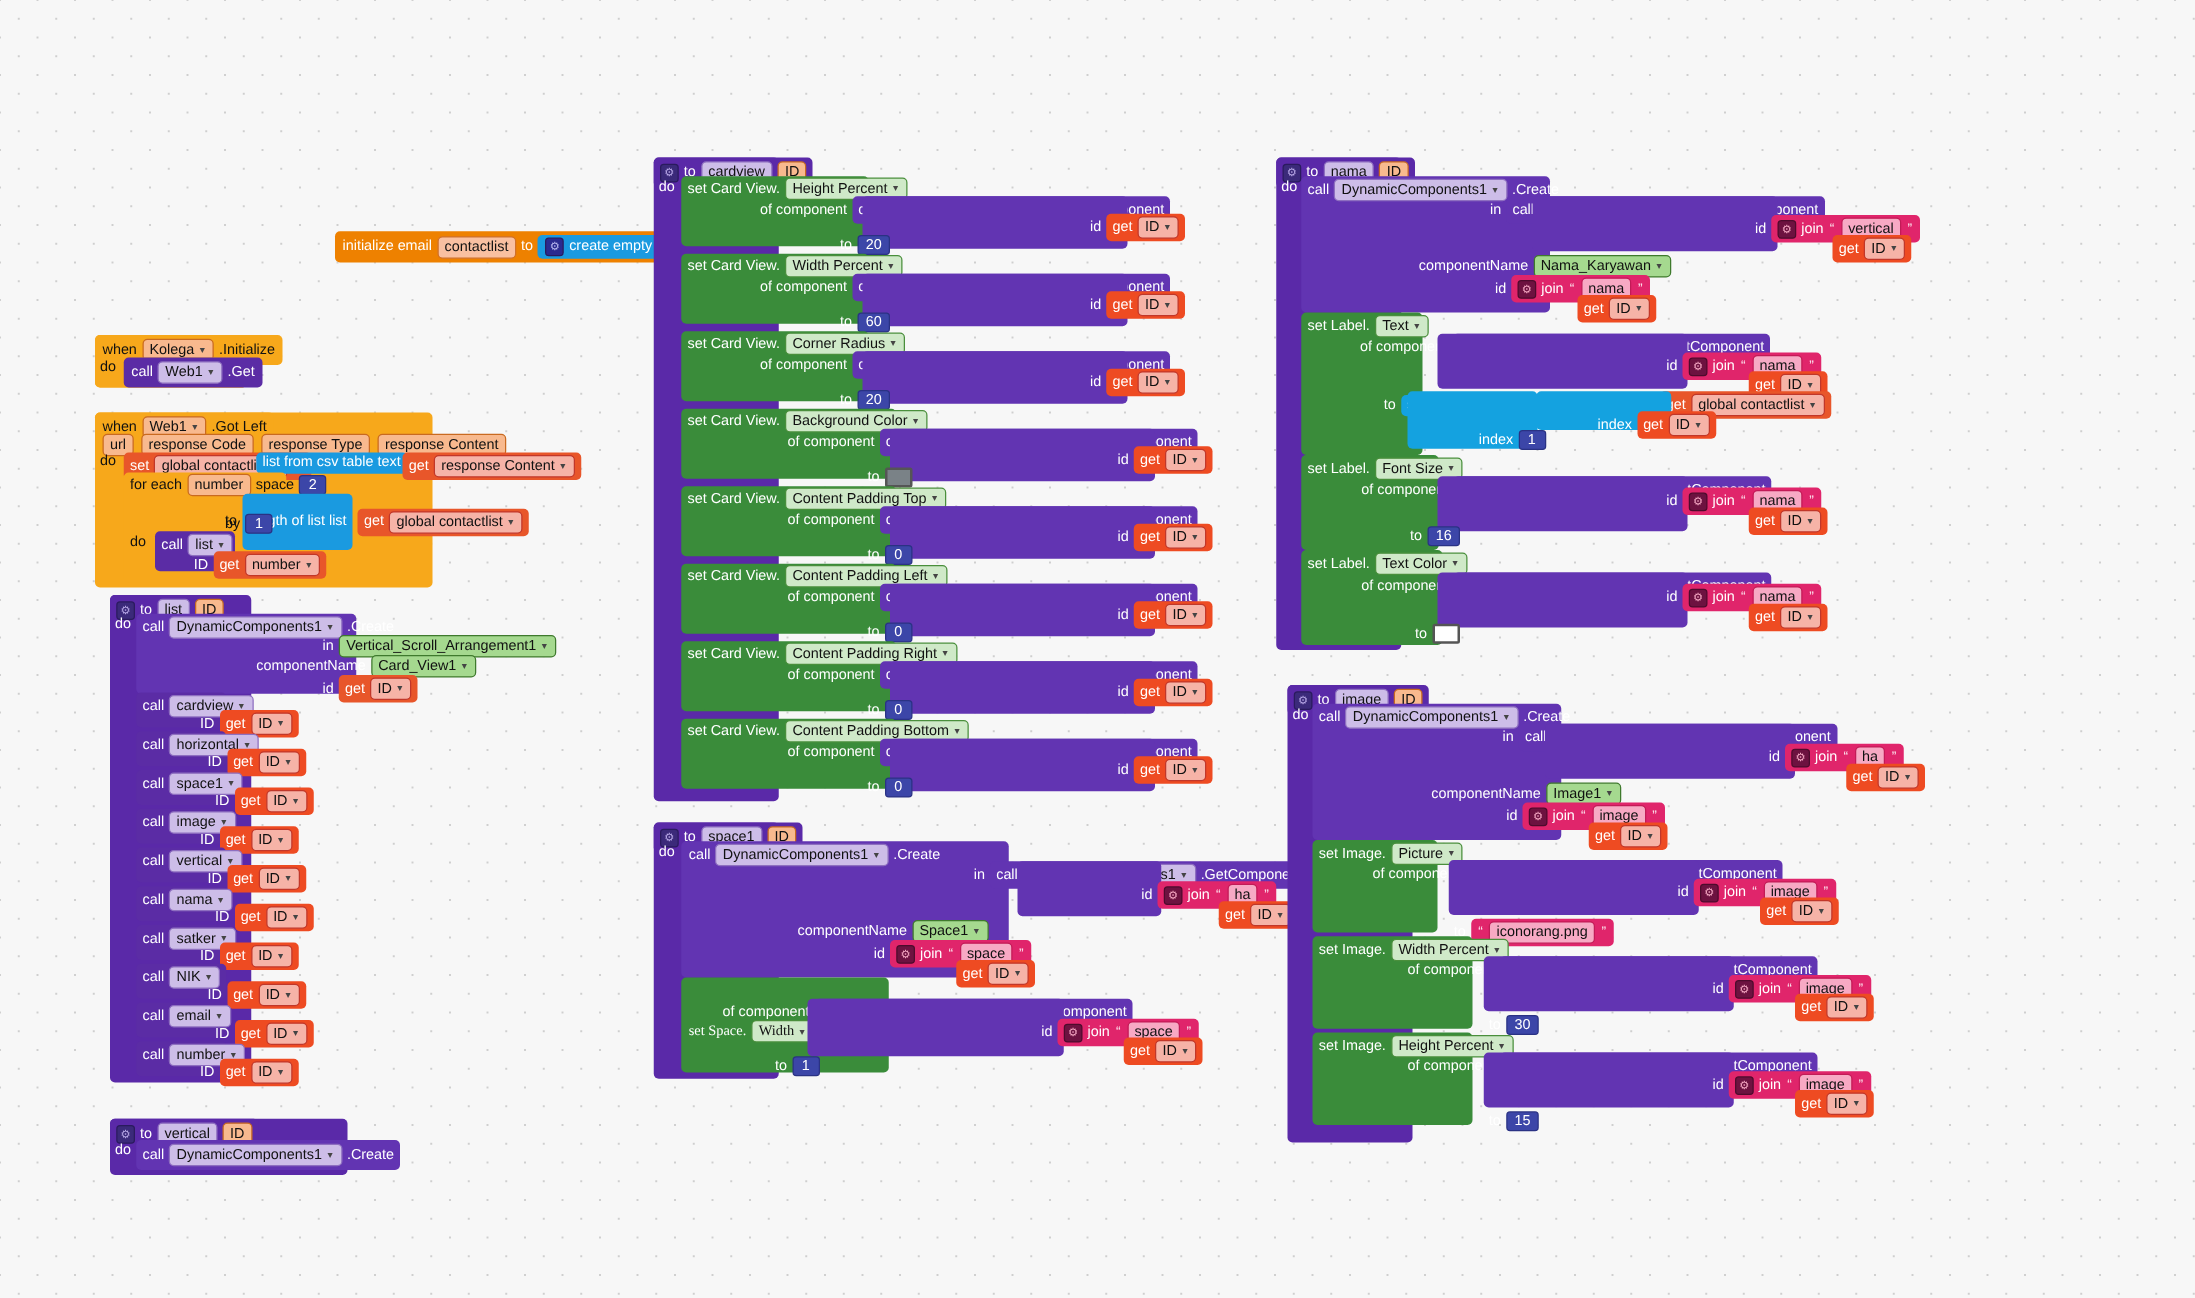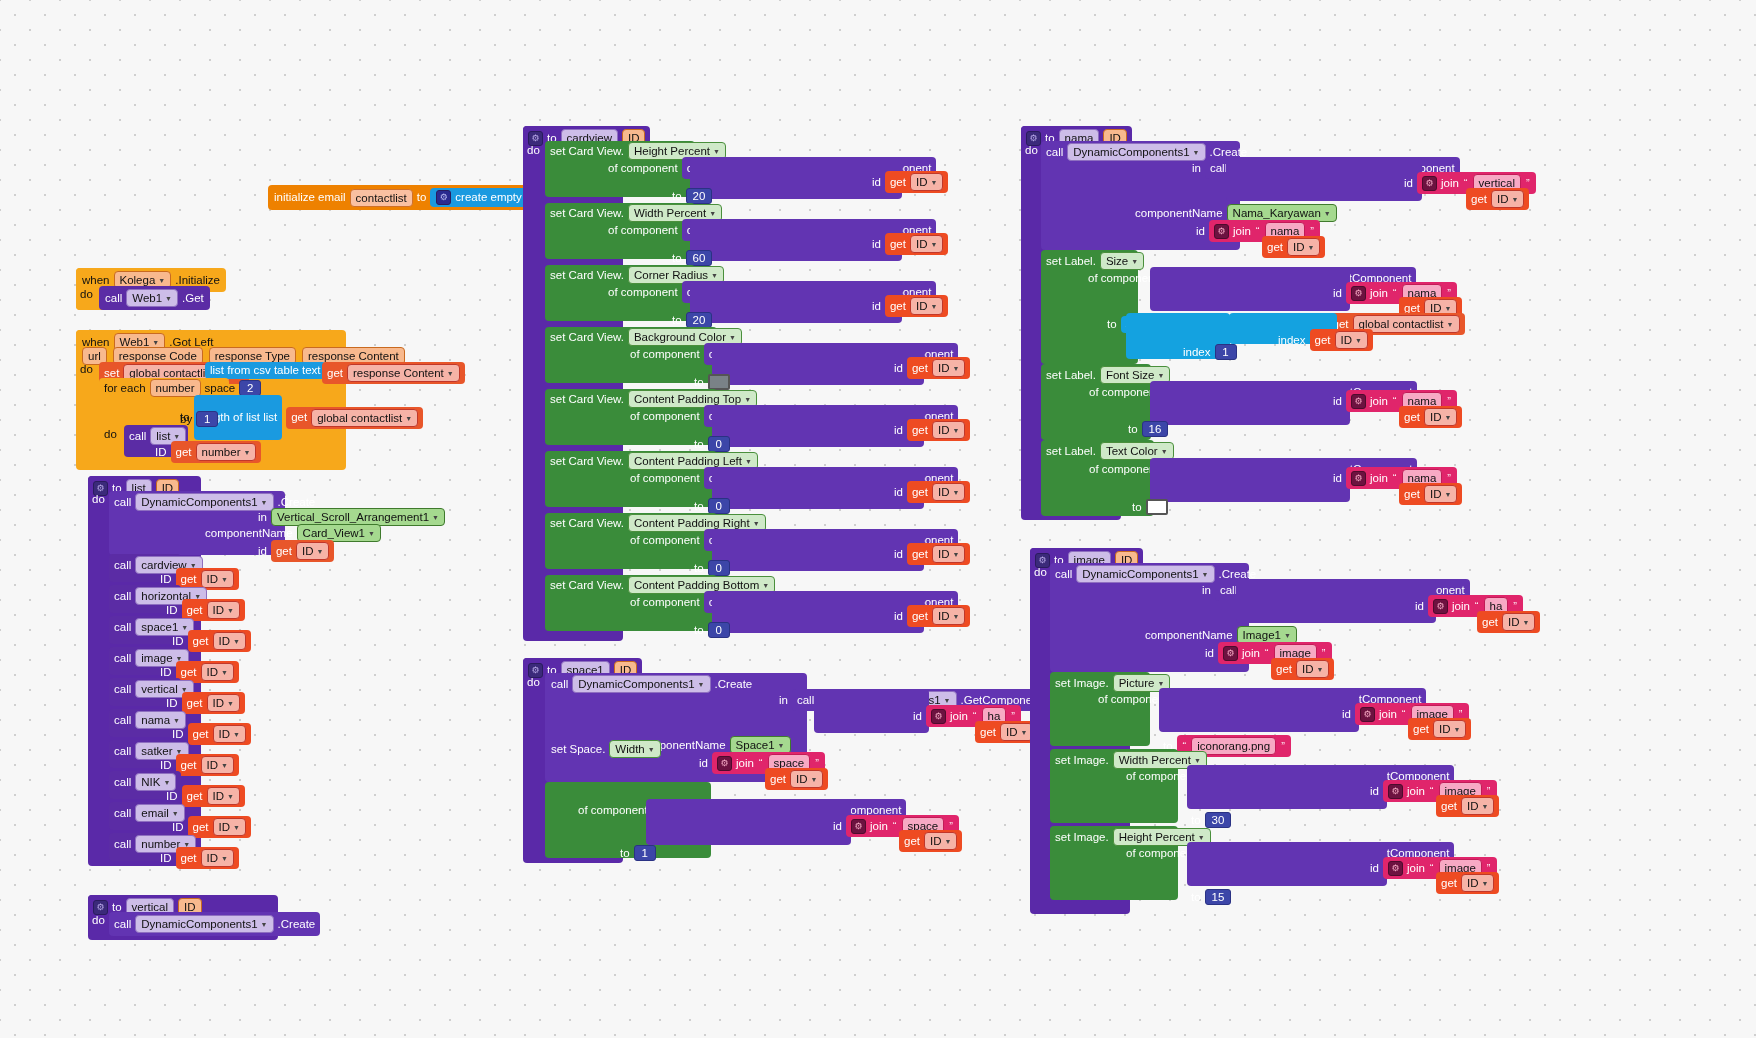--- a/index.html
+++ b/index.html
@@ -1041,21 +1041,21 @@
     <div class="row">
       <span class="lbl">get</span>
       <span class="fld fld-red">
           <span>ID</span>
           <span class="caret">▼</span>
         </span>
     </div>
   </div>
 
   <div class="blk c-green" style="left:545px;top:782px;width:166px;height:76px;"></div>
-  <div class="blk" style="left:551px;top:740px;">
+  <div class="blk" style="left:551px;top:816px;font-family:Liberation Serif, serif;">
     <div class="row">
       <span class="lbl">set Space.</span>
       <span class="fld fld-green">
           <span>Width</span>
           <span class="caret">▼</span>
         </span>
     </div>
   </div>
   <div class="blk" style="left:578px;top:799px;">
     <div class="row">
@@ -1200,21 +1200,21 @@
           <span class="caret">▼</span>
         </span>
     </div>
   </div>
 
   <div class="blk c-green" style="left:1041px;top:250px;width:97px;height:114px;"></div>
   <div class="blk" style="left:1046px;top:252px;">
     <div class="row">
       <span class="lbl">set Label.</span>
       <span class="fld fld-green">
-          <span>Size</span>
+          <span>Text</span>
           <span class="caret">▼</span>
         </span>
     </div>
   </div>
   <div class="blk" style="left:1088px;top:267px;">
     <div class="row">
       <span class="lbl">of component</span>
       <span class="blk c-purple2" style="position:relative;padding:2px 5px;">
         <span class="row">
           <span class="lbl">call</span>

